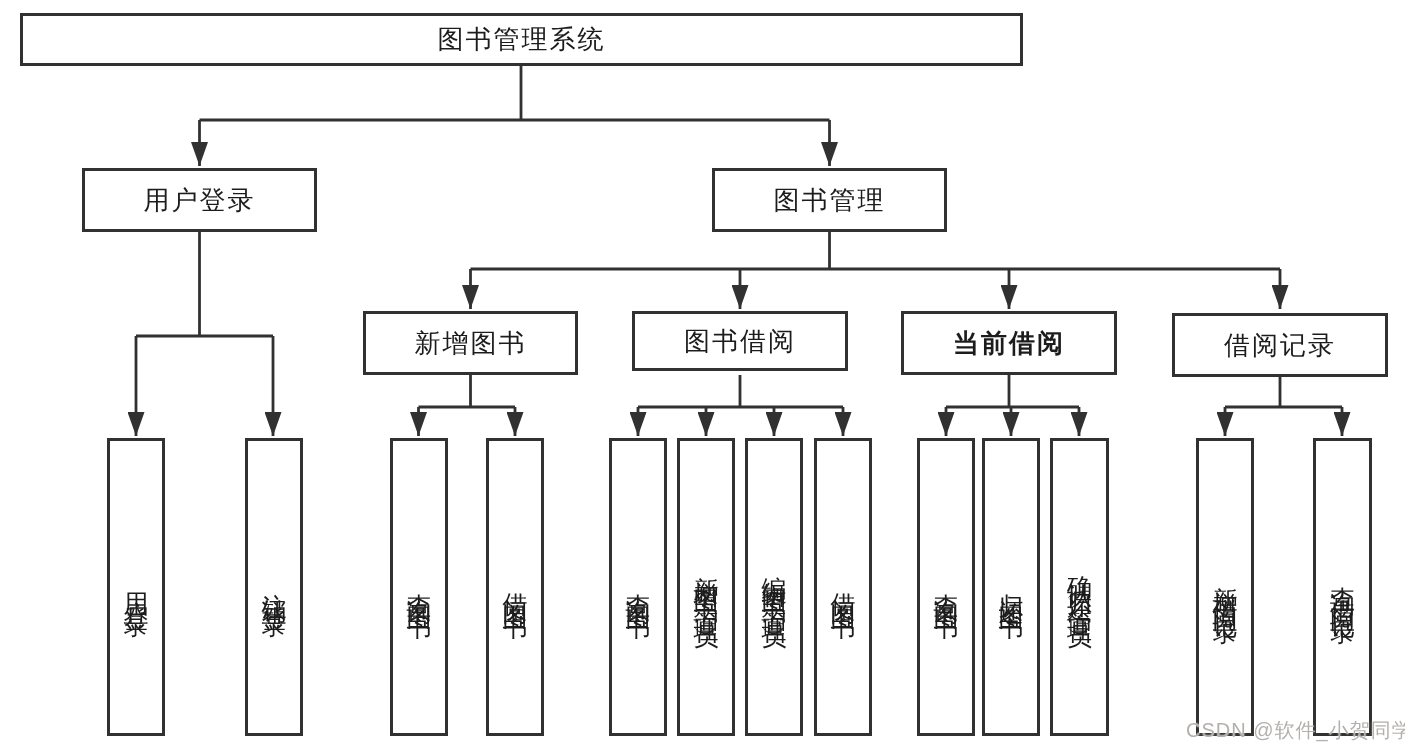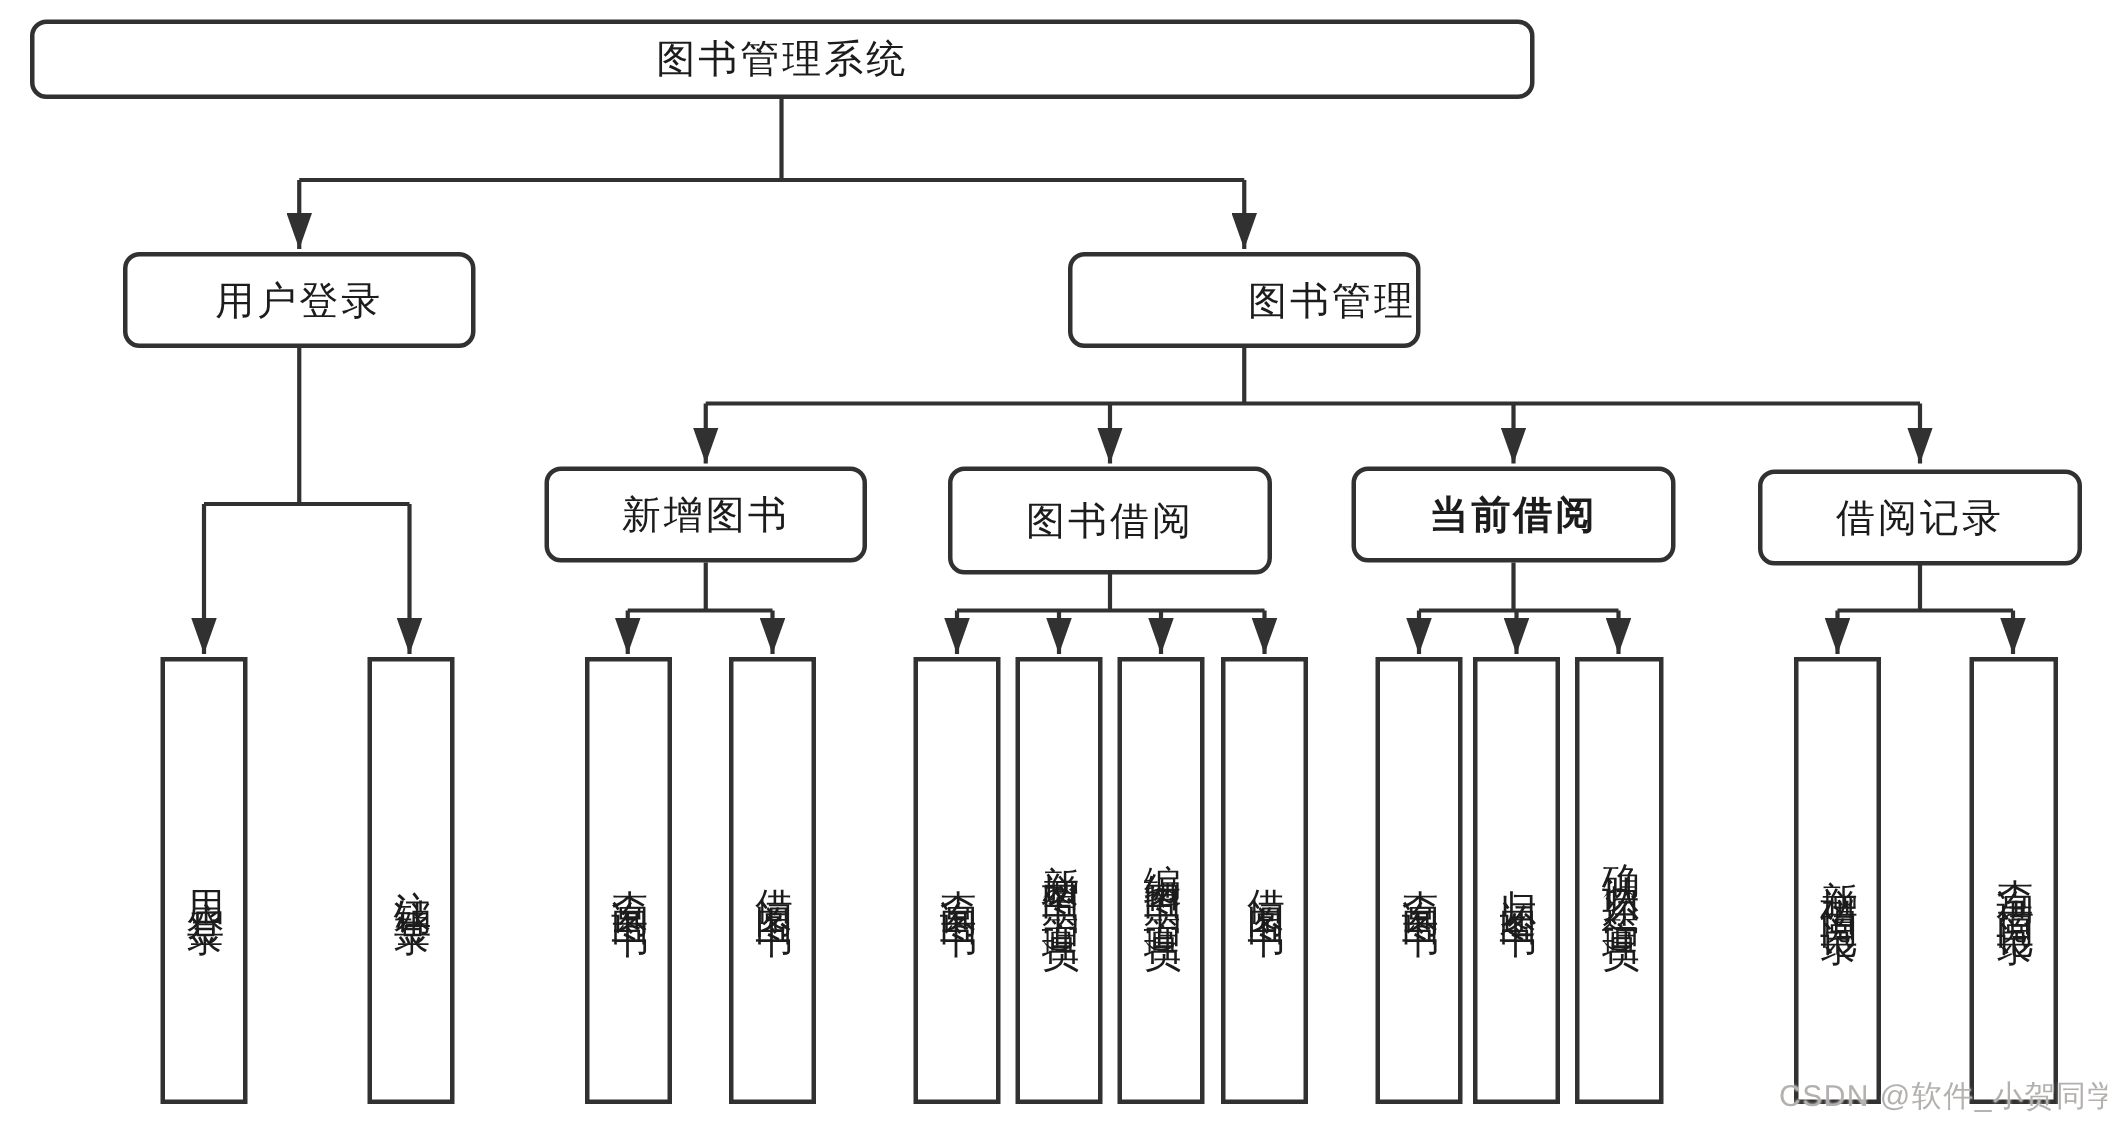--- a/index.html
+++ b/index.html
@@ -23,21 +23,20 @@
     background: #ffffff;
     display: flex;
     align-items: center;
     justify-content: center;
     color: #1c1c1c;
   }
   .node.h {
     font-size: 26px;
     letter-spacing: 2px;
     white-space: nowrap;
-    border-radius: 11px;
   }
   .node.v { font-size: 25px; }
   .node.v .vtext {
     writing-mode: vertical-rl;
     text-orientation: mixed;
     letter-spacing: 7px;
     line-height: 1;
     white-space: nowrap;
   }
   .watermark {
@@ -118,28 +117,28 @@
     </g>
   </svg>
 
   <div class="node h" style="left:20px; top:13px; width:1003px; height:53px;">
     <span>图书管理系统</span>
   </div>
 
   <div class="node h" style="left:82px; top:168px; width:235px; height:64px;">
     <span>用户登录</span>
   </div>
-  <div class="node h" style="left:712px; top:168px; width:235px; height:64px;justify-content:flex-end;">
+  <div class="node h" style="left:712px; top:168px; width:235px; height:64px;">
     <span>图书管理</span>
   </div>
 
   <div class="node h" style="left:363px; top:311px; width:215px; height:64px;">
     <span>新增图书</span>
   </div>
-  <div class="node h" style="left:632px; top:311px; width:216px; height:72px;">
+  <div class="node h" style="left:632px; top:311px; width:216px; height:60px;">
     <span>图书借阅</span>
   </div>
   <div class="node h" style="left:901px; top:311px; width:216px; height:64px;font-weight:bold;">
     <span>当前借阅</span>
   </div>
   <div class="node h" style="left:1172px; top:313px; width:216px; height:64px;">
     <span>借阅记录</span>
   </div>
 
   <div class="node v" style="left:107px; top:438px; width:58px; height:298px;">

